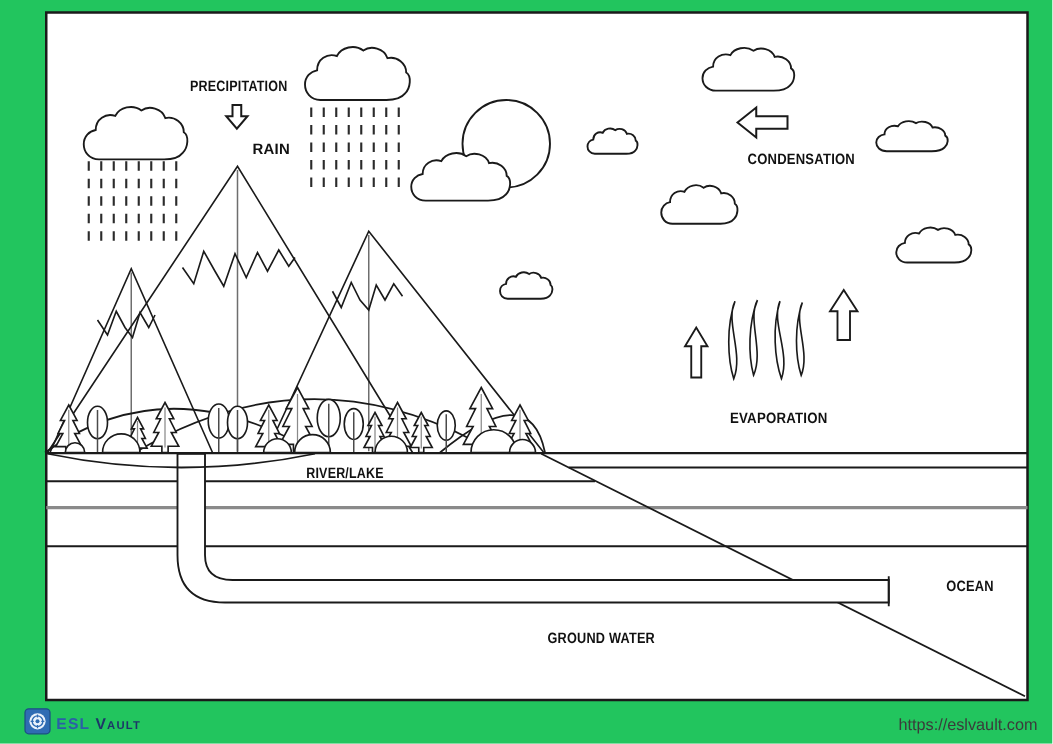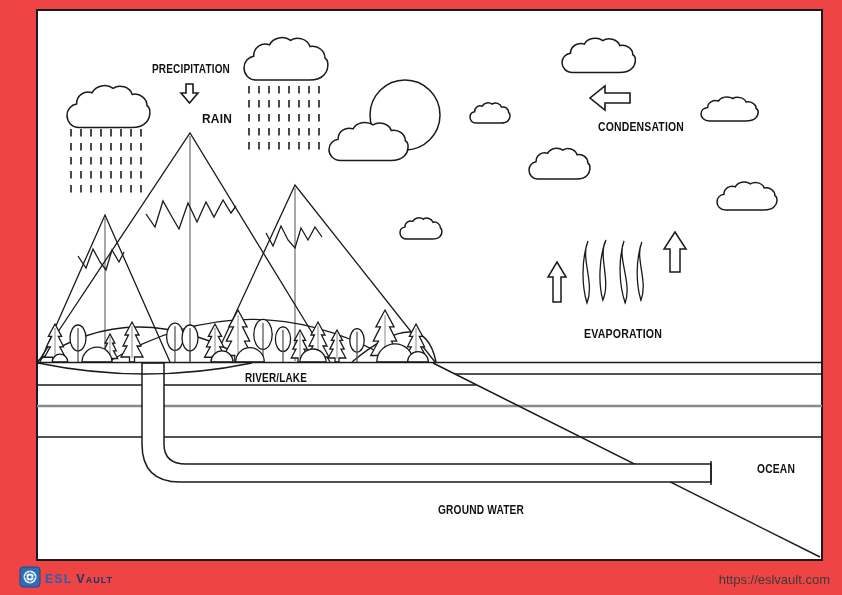--- a/index.html
+++ b/index.html
@@ -1,16 +1,16 @@
 <!DOCTYPE html>
 <html><head>
 <meta charset="utf-8">
 <style>
   html,body{margin:0;padding:0;background:#ffffff;}
-  .stage{position:relative;width:842px;height:595px;background:#ef4444;overflow:hidden;}
+  .stage{position:relative;width:842px;height:595px;background:#22c55e;overflow:hidden;}
   svg{display:block;}
   text{font-family:"Liberation Sans", sans-serif;}
   .lbl{font-weight:bold;font-size:12px;fill:#111;letter-spacing:.2px;}
   .url{font-size:13px;font-weight:400;fill:#3b3b3b;}
   .brand{font-weight:bold;font-size:12.5px;letter-spacing:1px;}
   .brand .esl{fill:#2b5fa7;}
   .brand .vault{fill:#1d3668;font-variant:small-caps;}
 </style>
 </head>
 <body>

